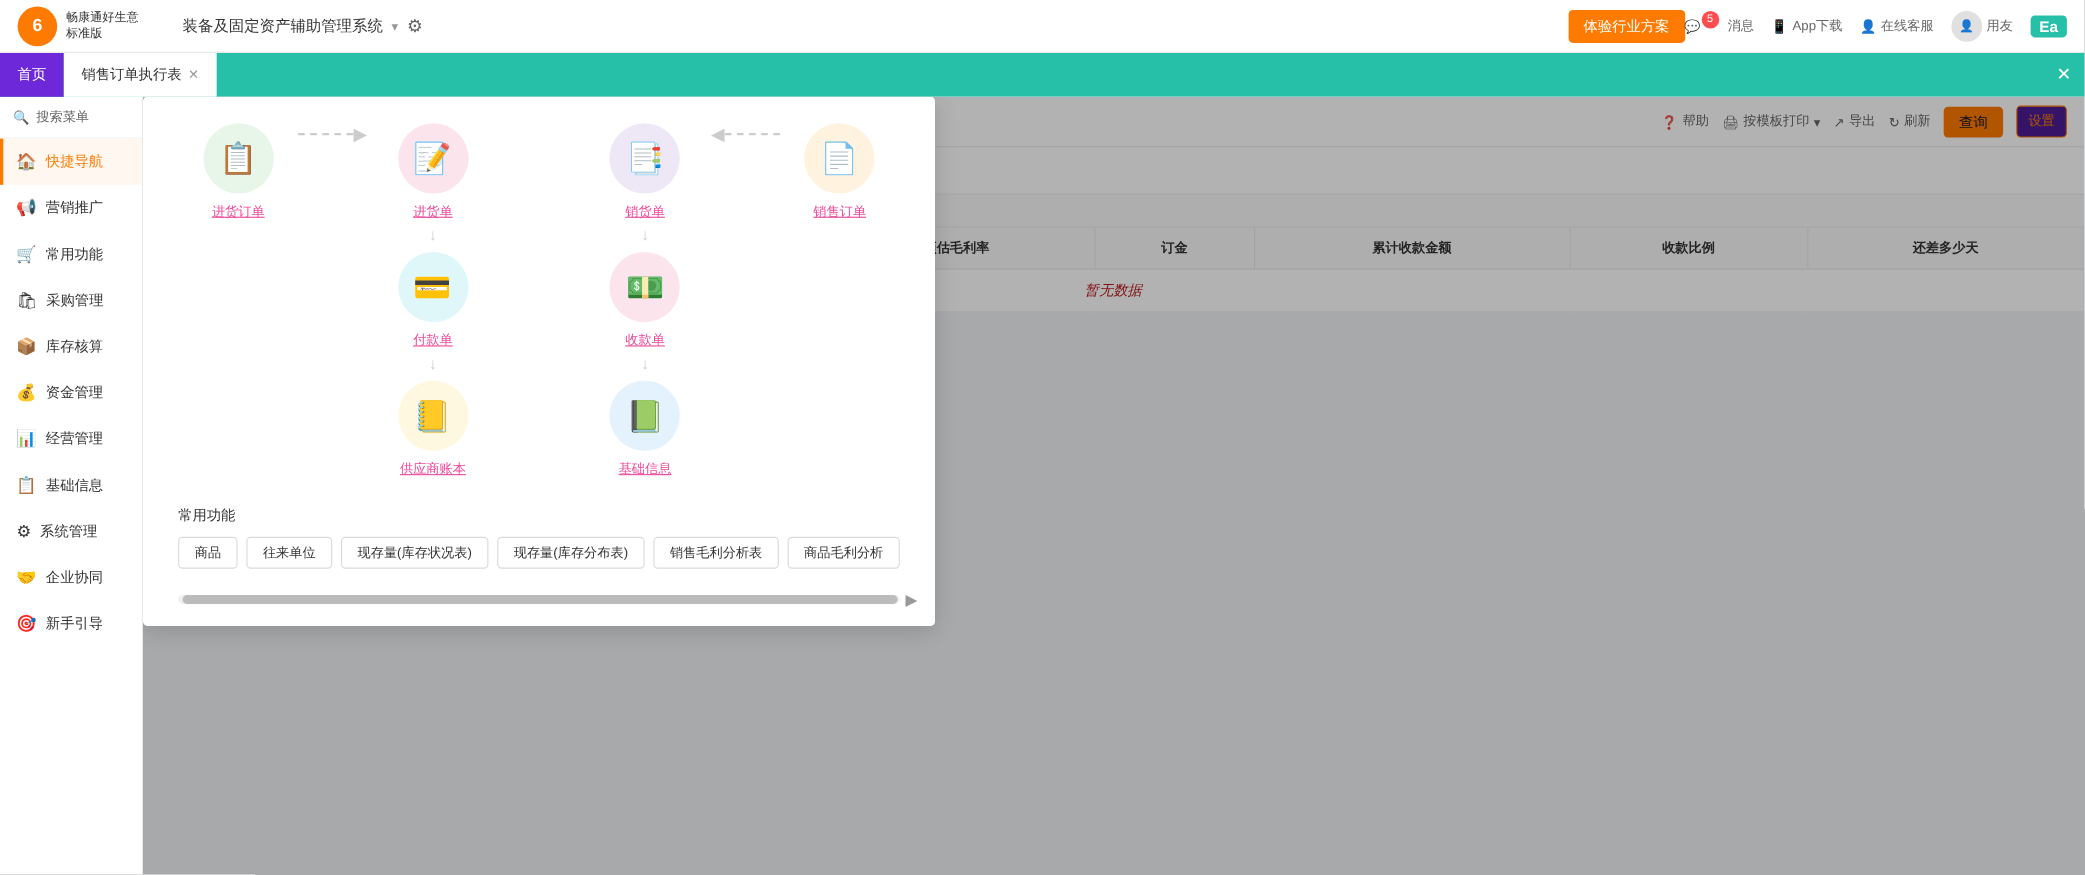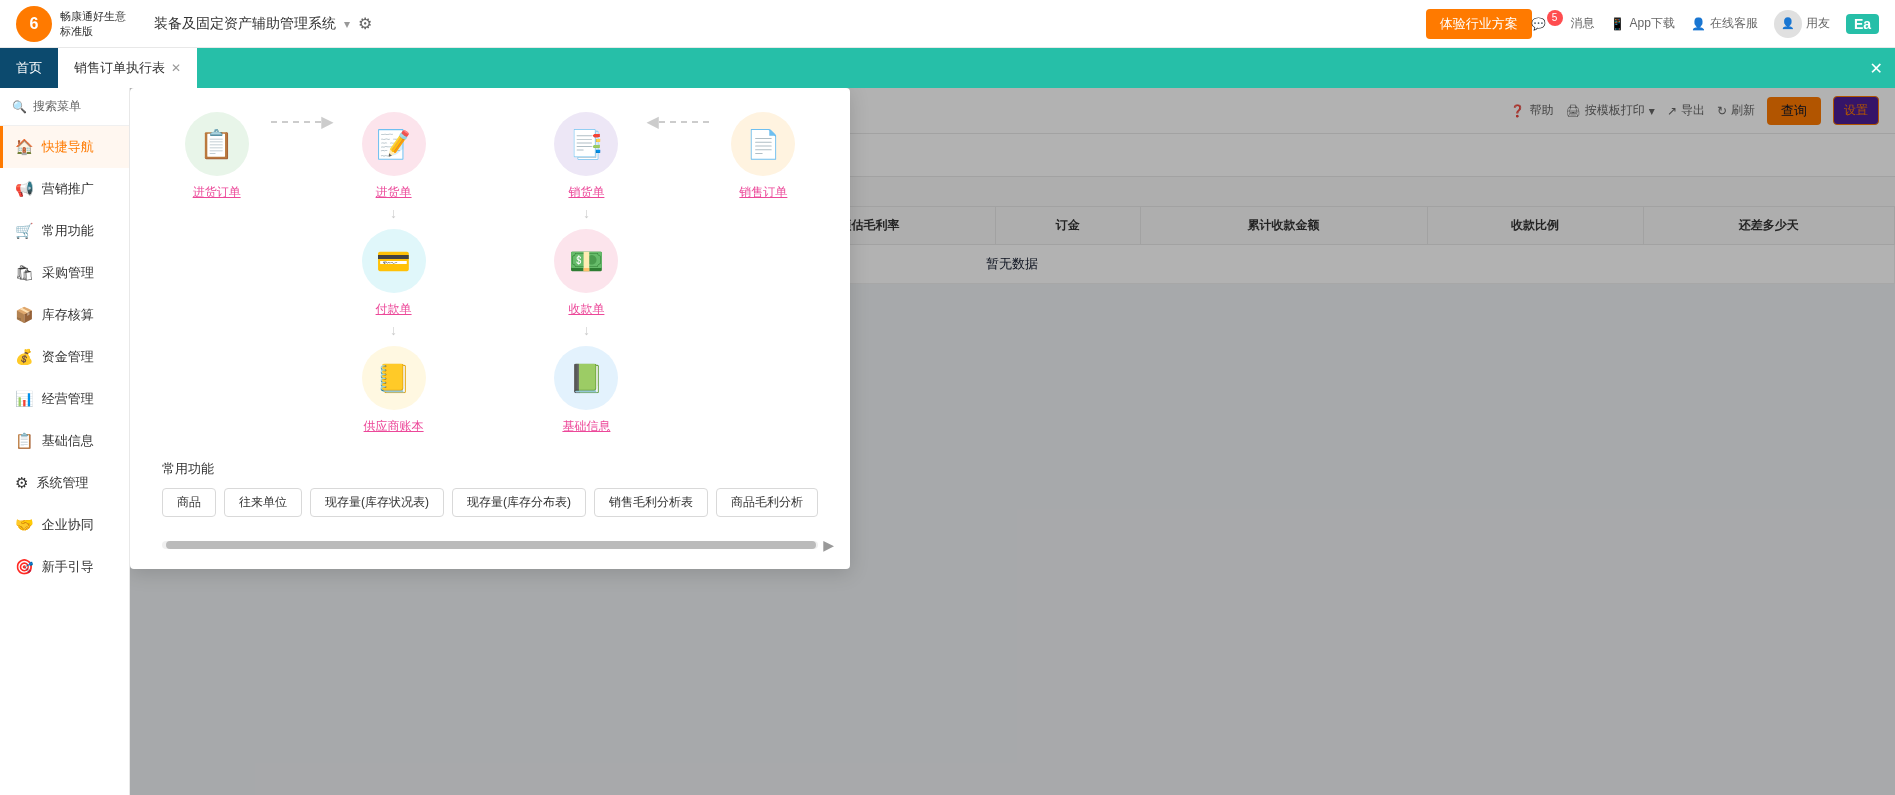--- a/index.html
+++ b/index.html
@@ -32,21 +32,21 @@
     .logo-text { font-size: 11px; color: #333; line-height: 1.3; }
     .system-title {
       flex: 1;
       display: flex;
       align-items: center;
       gap: 8px;
       font-size: 14px;
       color: #333;
       font-weight: 500;
     }
-    .system-title-text { margin-left: 8px; }
+    .system-title-text { margin-left: 20px; }
     .title-dropdown { color: #999; font-size: 12px; cursor: pointer; }
     .settings-icon { color: #666; cursor: pointer; font-size: 16px; }
     .trial-btn {
       background: #ff7a00;
       color: white;
       border: none;
       padding: 6px 14px;
       border-radius: 4px;
       cursor: pointer;
       font-size: 13px;
@@ -89,21 +89,21 @@
     .tab-item {
       height: 40px;
       display: flex;
       align-items: center;
       padding: 0 16px;
       font-size: 13px;
       cursor: pointer;
       color: white;
       position: relative;
     }
-    .tab-item.home { background: #0c4a6e; }
+    .tab-item.home { background: #6d28d9; }
     .tab-item.active {
       background: #fff;
       color: #333;
       border-radius: 0;
     }
     .tab-close {
       margin-left: 6px;
       font-size: 12px;
       color: #999;
       cursor: pointer;
@@ -242,21 +242,22 @@
       border-bottom: 1px solid #e8e8e8;
       border-right: 1px solid #e8e8e8;
       color: #333;
       white-space: nowrap;
     }
     .data-table td {
       padding: 10px 12px;
       text-align: center;
       border-bottom: 1px solid #f0f0f0;
       border-right: 1px solid #f0f0f0;
-      color: #0f172a;
+      color: #b91c1c;
+      font-style: italic;
     }
     .no-data {
       text-align: center;
       padding: 40px;
       color: #999;
       font-size: 13px;
     }
 
     
     .more-conditions {

